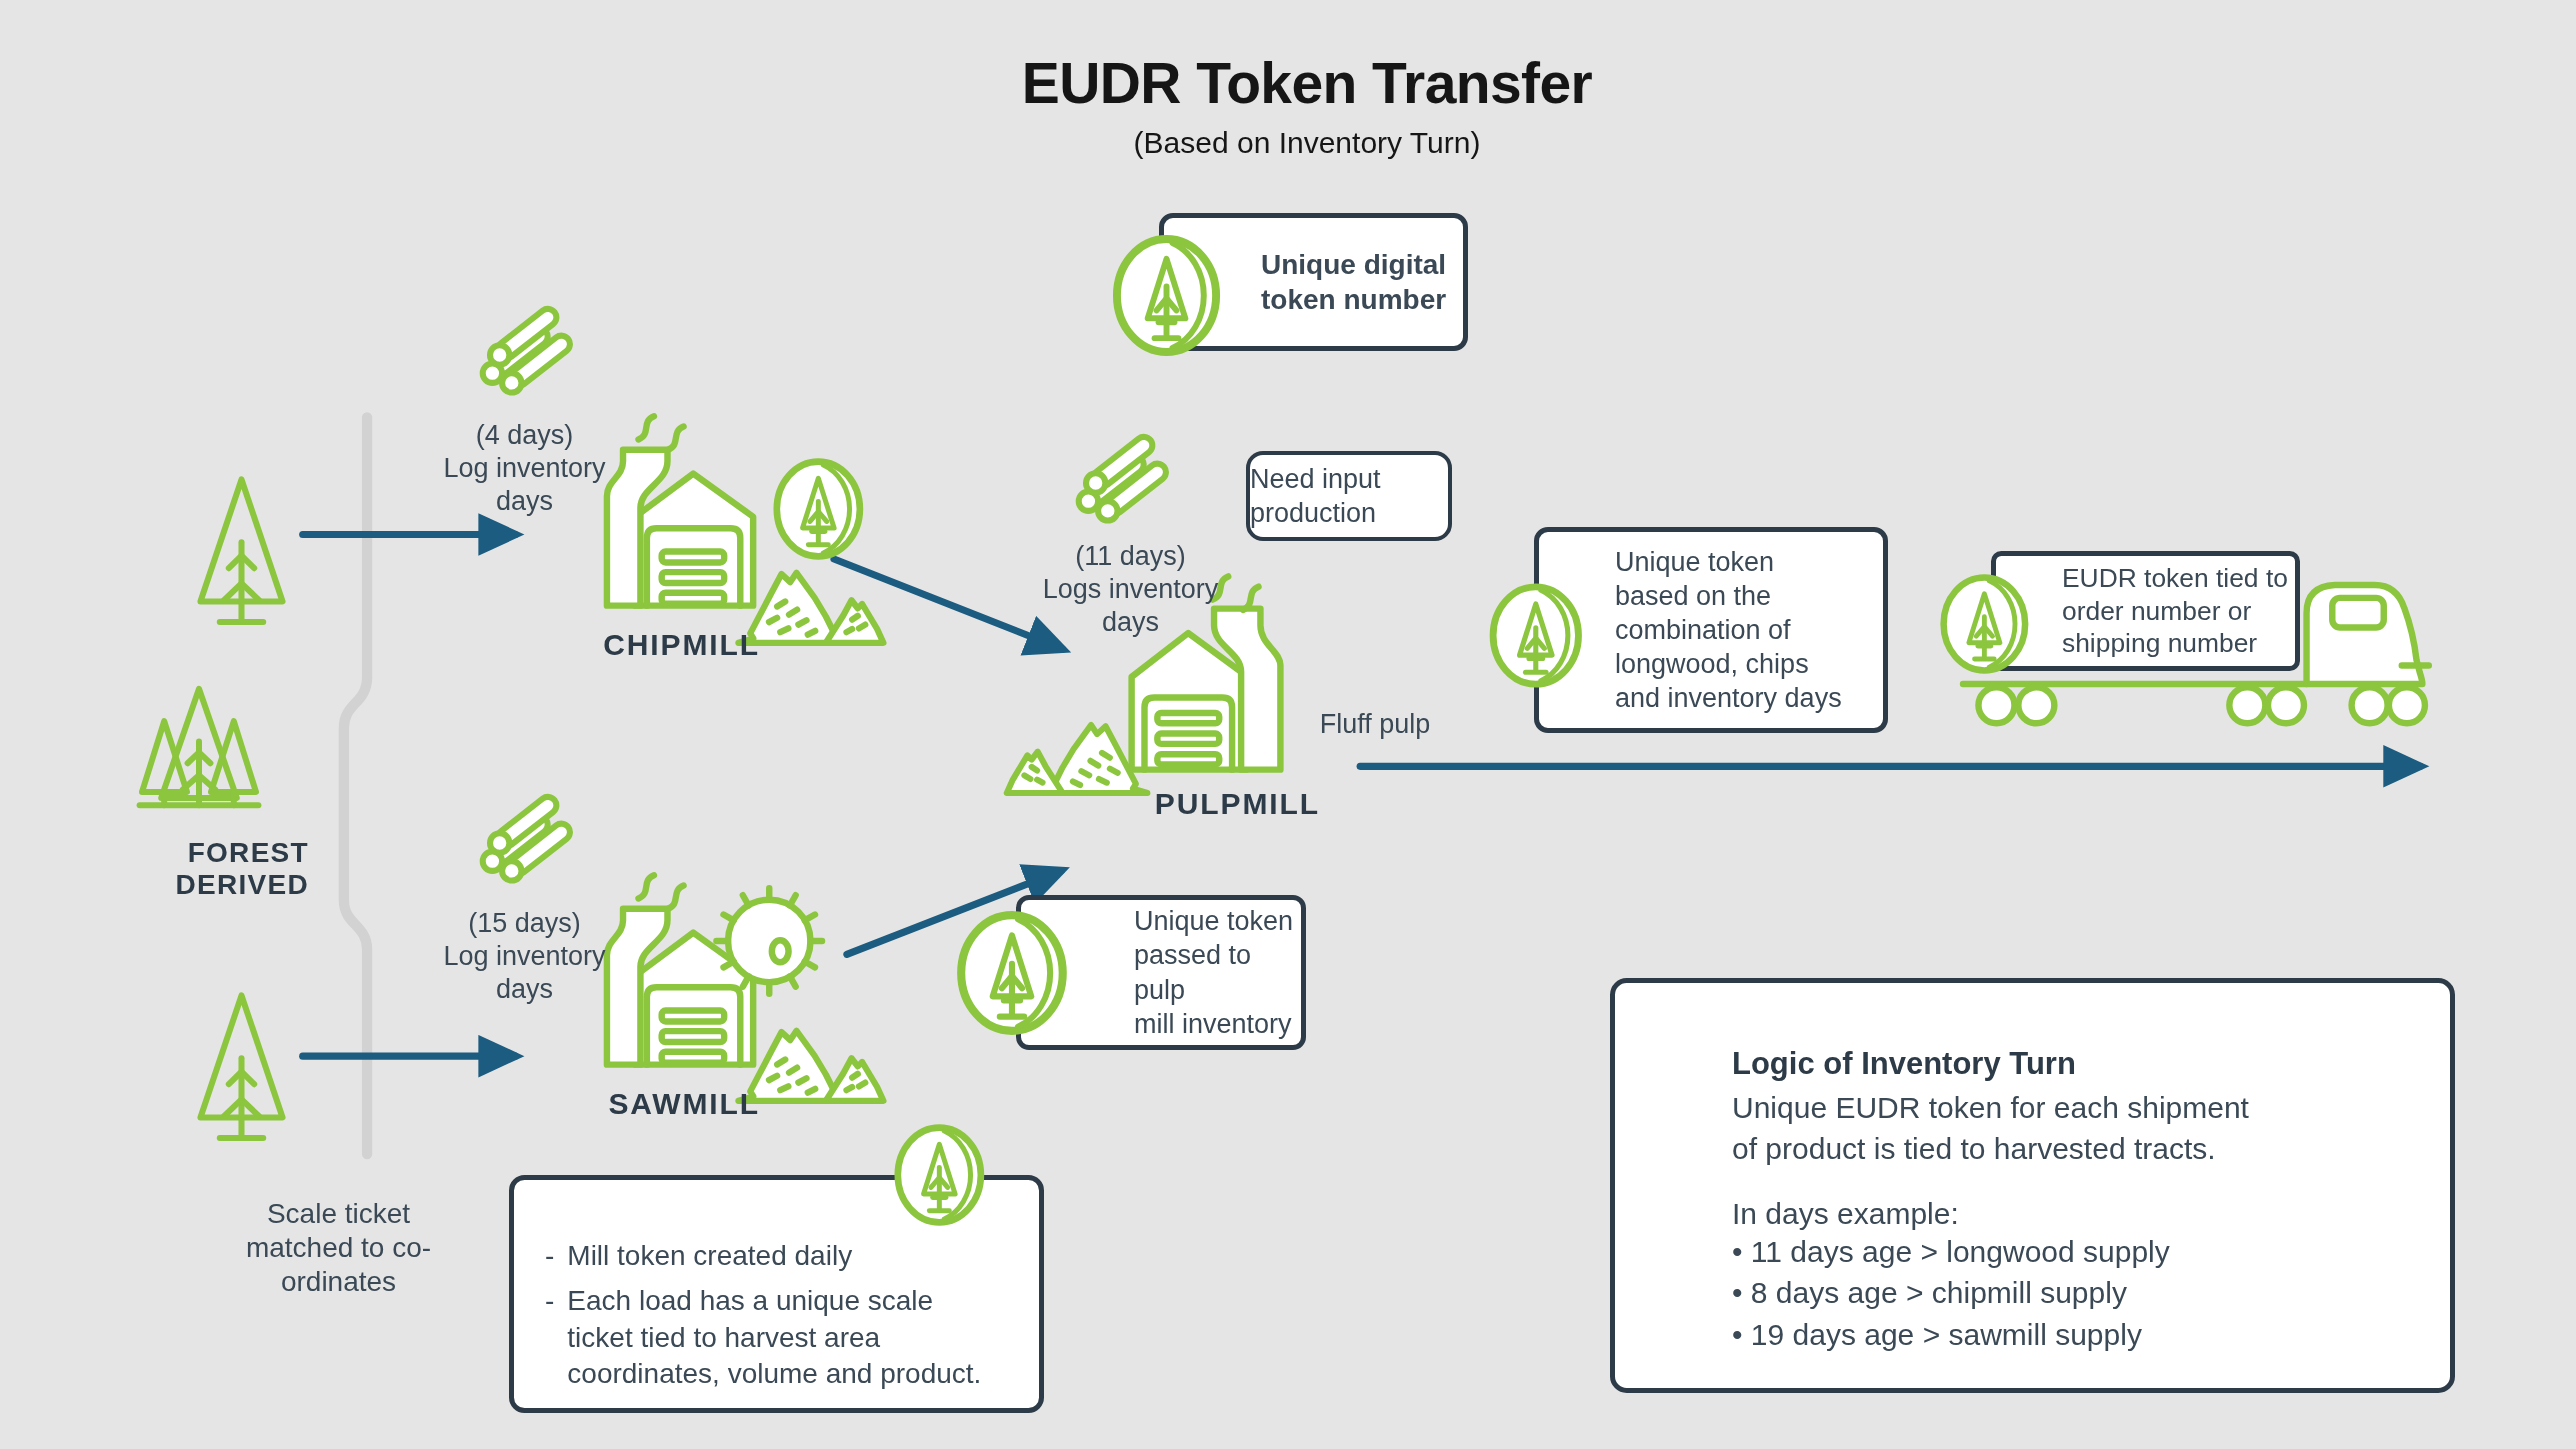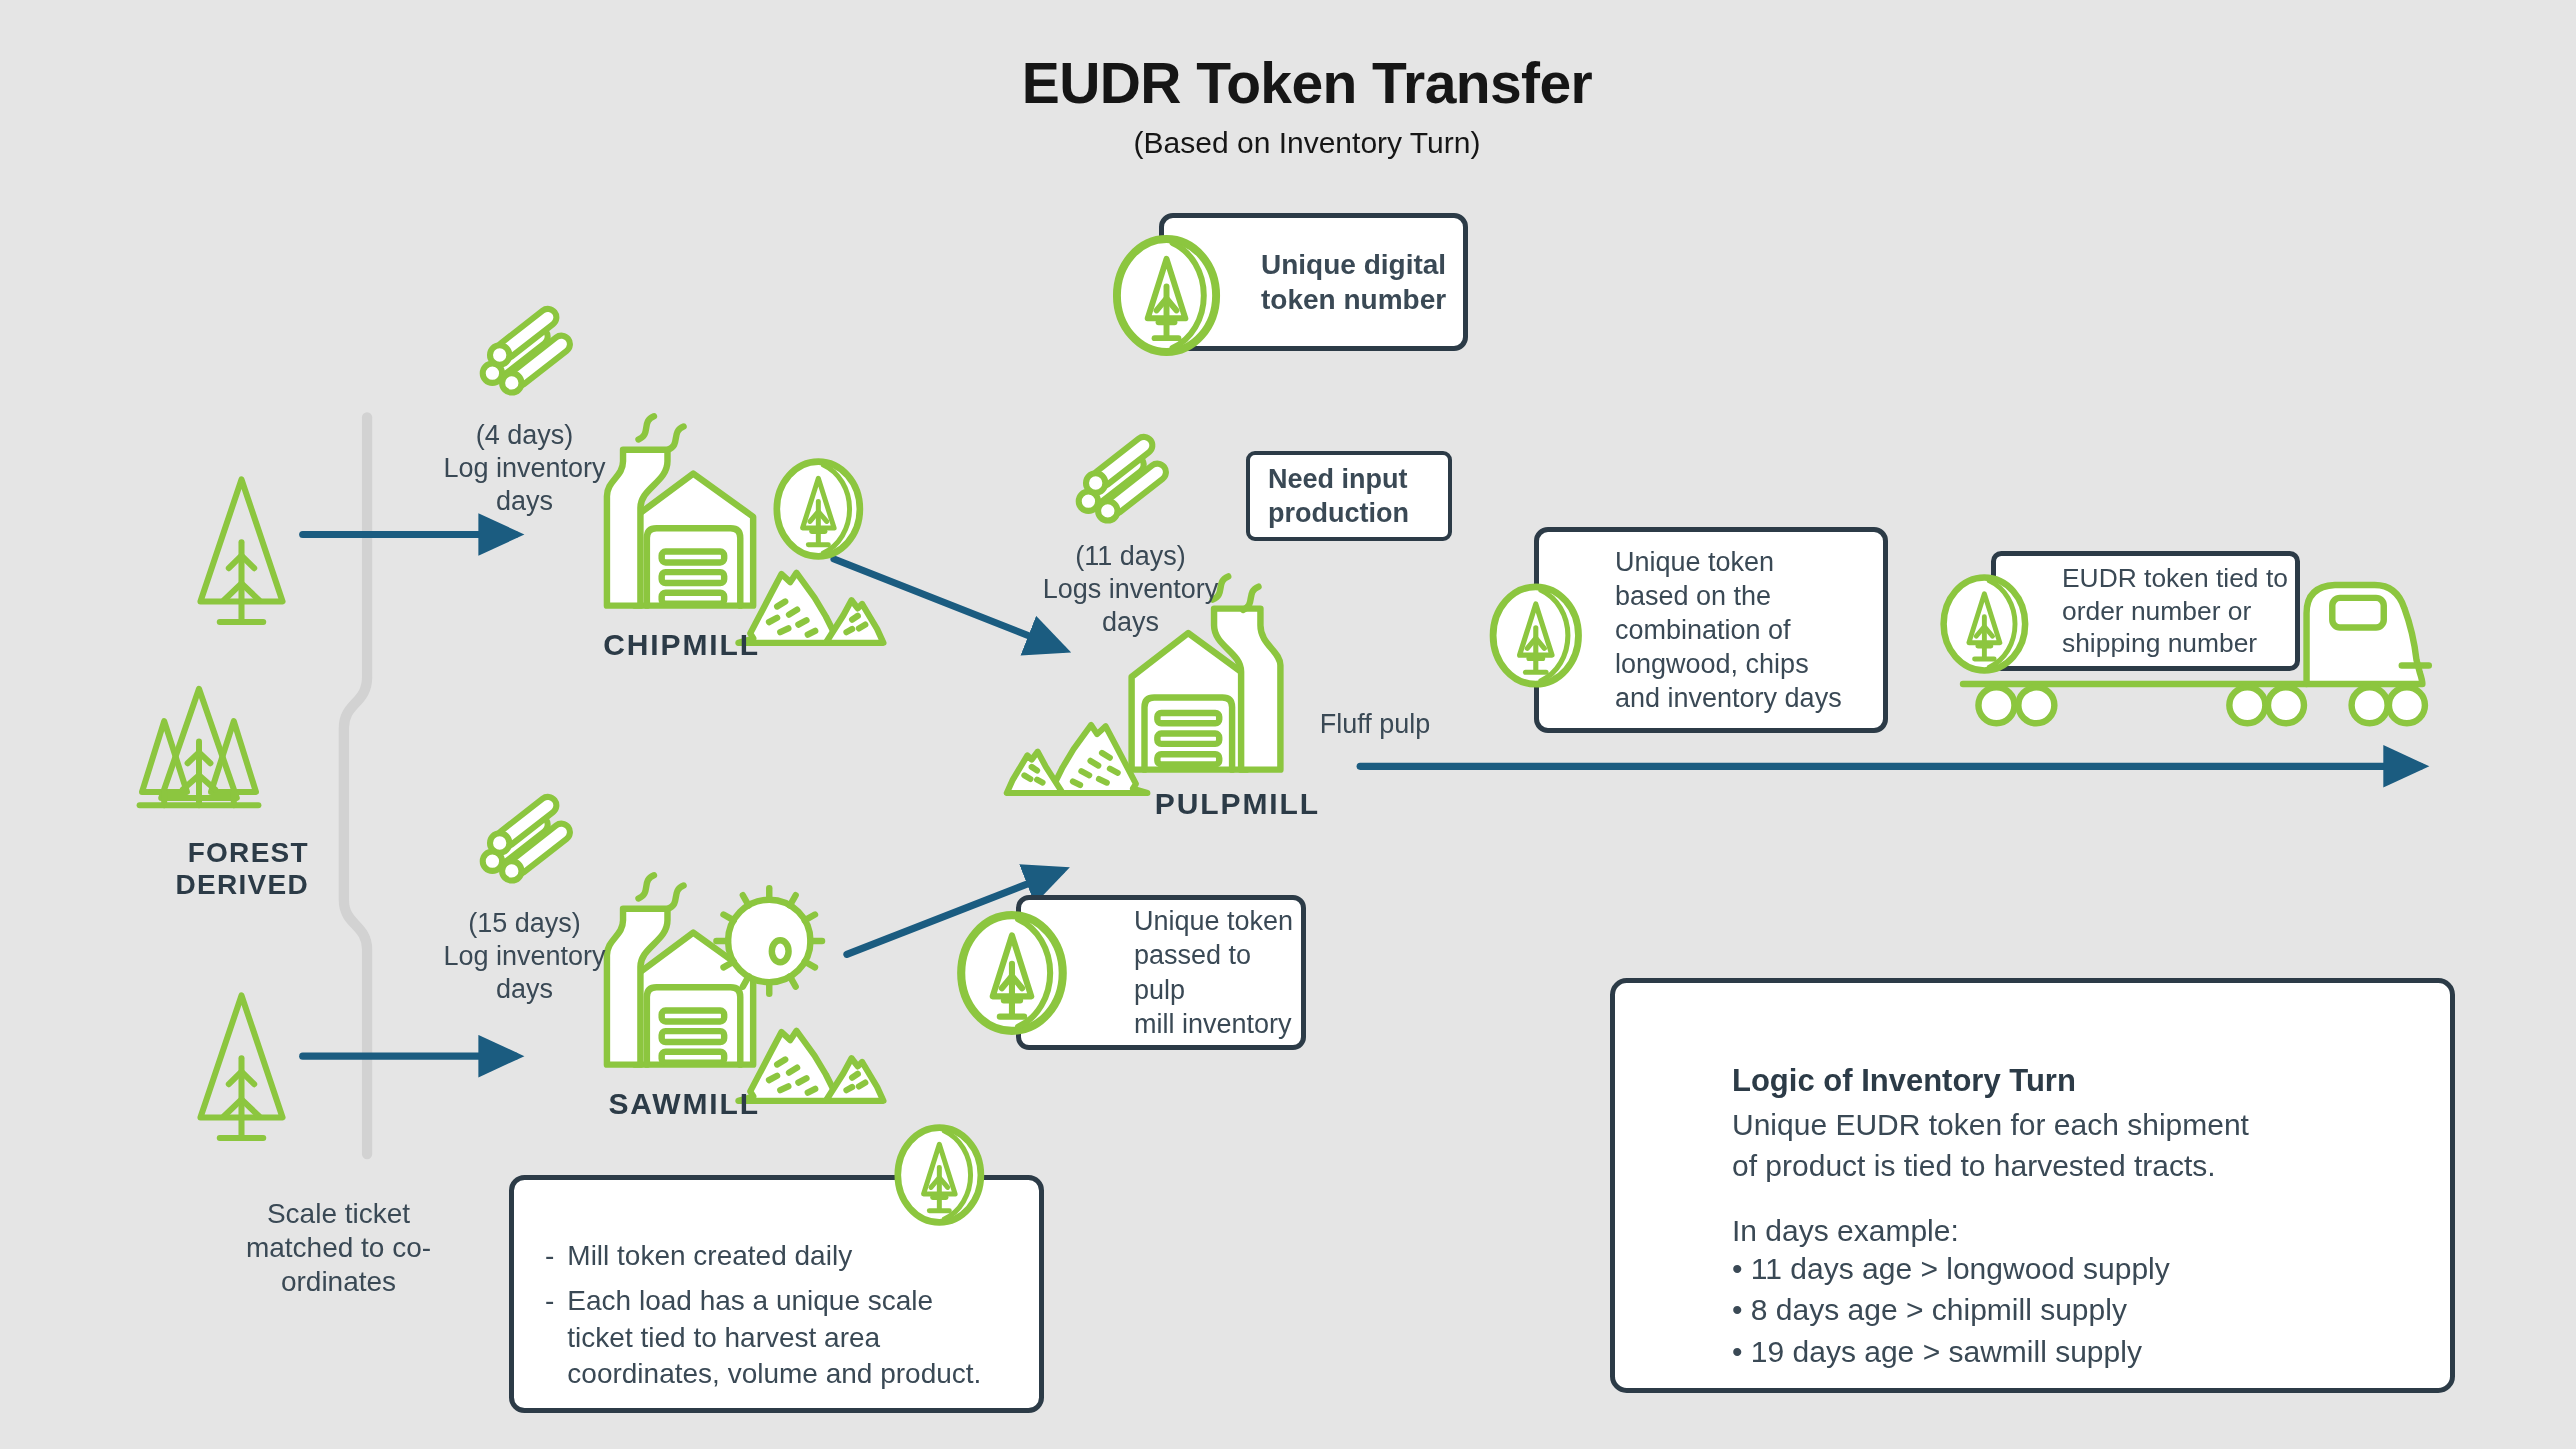--- a/index.html
+++ b/index.html
@@ -174,21 +174,21 @@
       <rect x="0" y="-14" width="115" height="28" rx="14" transform="translate(44,76) rotate(-38)"></rect>
       <circle cx="32" cy="106" r="16"></circle>
         <circle cx="64" cy="122" r="16"></circle>
         <circle cx="44" cy="76" r="16"></circle>
     </g>
   </svg>
   <div class="abs note z4" style="left:1024px;top:540px;width:213px;">(11 days)
 Logs inventory
 days</div>
 
-  <div class="cbox" style="left:1246px;top:451px;width:206px;height:90px;border-width:4.5px;border-radius:9px;padding-left:18px;font-weight:bold;">
+  <div class="cbox" style="left:1246px;top:451px;width:206px;height:90px;border-width:4.5px;border-radius:17px;">
     <div class="txt">Need input
 production</div>
   </div>
 
   <svg class="abs z2" style="left:1111px;top:562px" width="219" height="213" viewBox="0 0 340 330">
     <path class="sgf" d="M32,178 L120,110 L210,176 L210,322 L32,322 Z"></path>
     <path class="sgf" d="M202,322 V170 C202,140 160,130 160,98 V72 H232 V98 C232,128 263,138 263,160 V322 Z"></path>
     <g class="sg">
       <path d="M158,58 C178,50 162,30 182,22"></path>
         <path d="M205,74 C225,66 209,46 229,38"></path>
@@ -367,21 +367,21 @@
     <path class="coin-line" d="M64,12 A50,57 0 0 1 64,118"></path>
     <g class="coin-line">
       <path d="M58,28 L77,88 L39,88 Z"></path>
         <path d="M58,56 V106"></path>
       <path d="M48,80 L58,68 L68,80"></path>
         <path d="M50,92 H66"></path>
         <path d="M46,108 H70"></path>
     </g>
   </svg>
 
-  <div class="cbox" style="left:1610px;top:978px;width:845px;height:415px;border-width:5.8px;border-radius:16.7px;padding:80px 39px 26px 117px;align-items:flex-start;">
+  <div class="cbox" style="left:1610px;top:978px;width:845px;height:415px;border-width:5.8px;border-radius:16.7px;padding:63px 39px 26px 117px;align-items:flex-start;">
     <div>
       <div class="logic-title">Logic of Inventory Turn</div>
       <div class="logic-body">Unique EUDR token for each shipment
 of product is tied to harvested tracts.</div>
       <div class="logic-intro">In days example:</div>
       <div class="logic-bullet">• 11 days age &gt; longwood supply</div>
       <div class="logic-bullet">• 8 days age &gt; chipmill supply</div>
       <div class="logic-bullet">• 19 days age &gt; sawmill supply</div>
     </div>
   </div>

